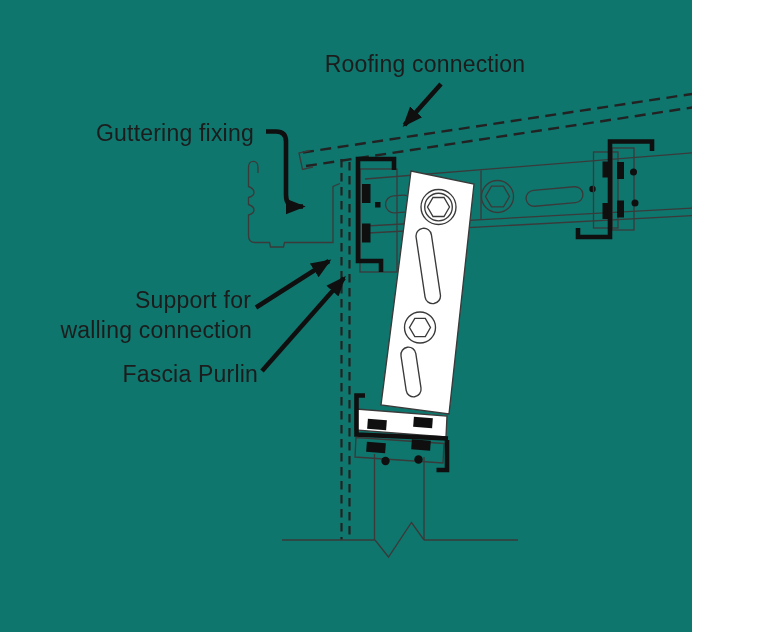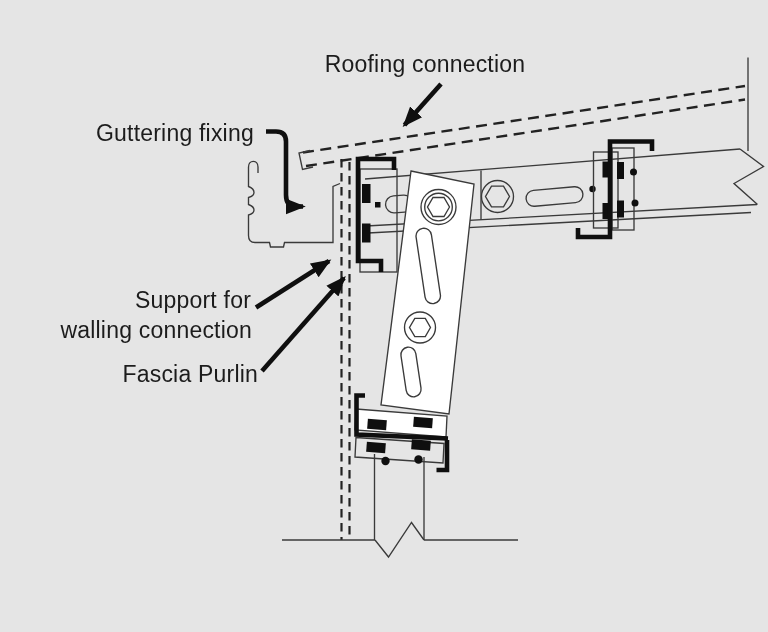--- a/index.html
+++ b/index.html
@@ -1,19 +1,19 @@
 <!DOCTYPE html>
 <html><head>
 <meta charset="utf-8">
 <style>
   html,body{margin:0;padding:0;background:#ffffff;}
   .canvas{
     position:relative;
-    width:768px;height:632px;
-    background:#e5e5e5;
+    width:692px;height:632px;
+    background:#0f766e;
     font-family:"Liberation Sans", sans-serif;
     overflow:hidden;
   }
   svg{position:absolute;top:0;left:0;}
   text{
     font-family:"Liberation Sans", sans-serif;
     font-size:23px;
     fill:#1c1c1c;
     letter-spacing:0.2px;
   }

